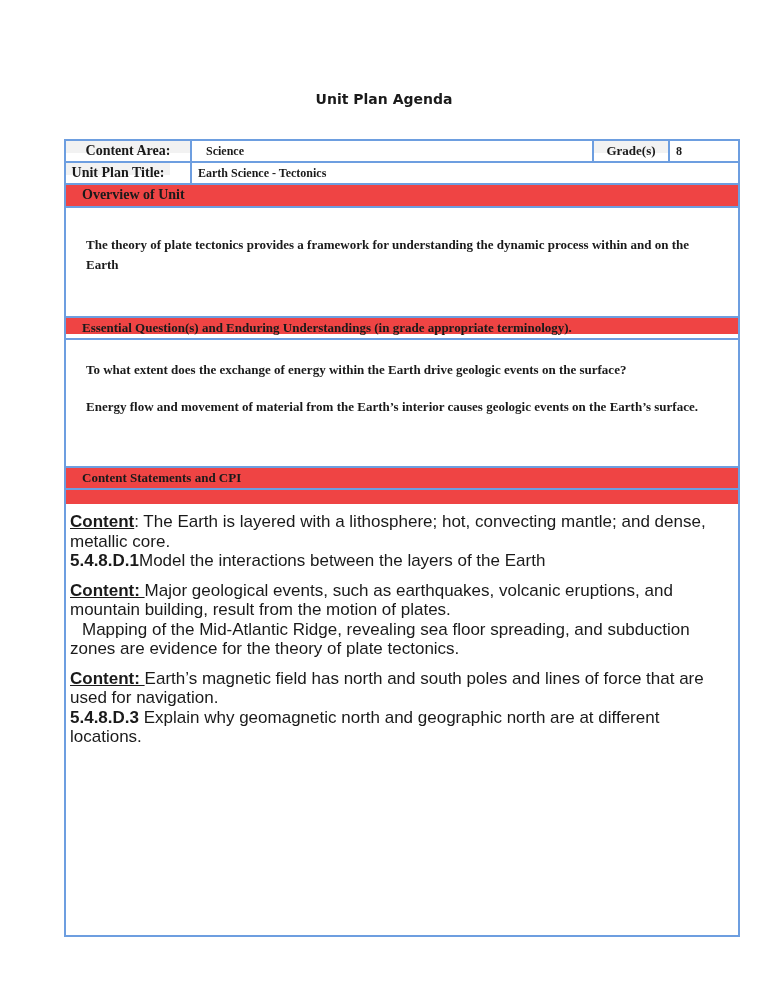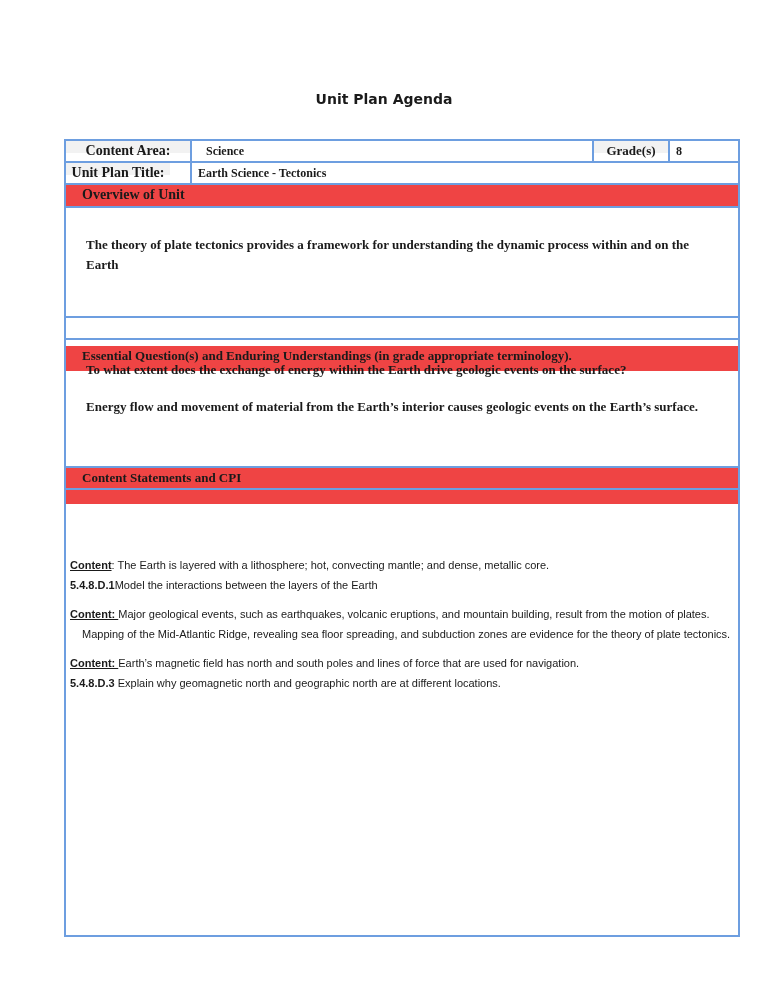--- a/index.html
+++ b/index.html
@@ -20,21 +20,21 @@
       position: absolute; top: 0; bottom: 8px; box-sizing: border-box;
       font-weight: bold; font-size: 13px; line-height: 20px;
     }
     .hline { position: absolute; left: 0; right: 0; height: 2px; background: #6d9ee0; }
     .vline { position: absolute; width: 2px; background: #6d9ee0; }
     .lbl { background: #f2f2f2; text-align: center; font-size: 14px; }
     .val { padding-left: 6px; font-size: 12px; }
     .sect { background: #ef4444; font-size: 13px; padding-left: 16px; line-height: 20px; }
     .sect.big { font-size: 14px; }
     .body-serif { font-family: "Liberation Serif", serif; font-weight: bold; font-size: 13px; line-height: 20px; }
-    .body-sans { font-family: "Liberation Sans", sans-serif; font-size: 11px; line-height: 19.5px; color: #1a1a1a; margin-top: 44px; }
+    .body-sans { font-family: "Liberation Sans", sans-serif; font-size: 17px; line-height: 19.5px; color: #1a1a1a; }
     .body-sans b { font-weight: bold; }
     .u { text-decoration: underline; font-weight: bold; }
     .para { margin: 0; }
   </style>
 </head>
 <body>
 
 <div class="page-title">Unit Plan Agenda</div>
 
 <div class="tbl">
@@ -57,21 +57,21 @@
   <div class="hline" style="top:42px;"></div>
 
   <div class="row sect big" style="top:44px; height:21px; font-weight:bold; font-family:'Liberation Serif',serif;">Overview of Unit</div>
   <div class="hline" style="top:65px;"></div>
 
   <div class="row" style="top:67px; height:108px; padding:27px 20px 0 20px;border-radius:8px;">
     <p class="para body-serif">The theory of plate tectonics provides a framework for understanding the dynamic process within and on the Earth</p>
   </div>
   <div class="hline" style="top:175px;"></div>
 
-  <div class="row sect" style="top:177px; height:25px; font-weight:bold; font-family:'Liberation Serif',serif;margin-top:28px;">Essential Question(s) and Enduring Understandings (in grade appropriate terminology).</div>
+  <div class="row sect" style="top:177px; height:16px; font-weight:bold; font-family:'Liberation Serif',serif;">Essential Question(s) and Enduring Understandings (in grade appropriate terminology).</div>
   <div class="hline" style="top:197px;"></div>
 
   <div class="row" style="top:199px; height:126px; padding:20px 20px 16px 20px;">
     <p class="para body-serif" style="margin-bottom:17px;">To what extent does the exchange of energy within the Earth drive geologic events on the surface?</p>
     <p class="para body-serif">Energy flow and movement of material from the Earth’s interior causes geologic events on the Earth’s surface.</p>
   </div>
   <div class="hline" style="top:325px;"></div>
 
   <div class="row sect" style="top:327px; height:36px; font-weight:bold; font-family:'Liberation Serif',serif;">Content Statements and CPI</div>
   <div class="hline" style="top:347px;"></div>

